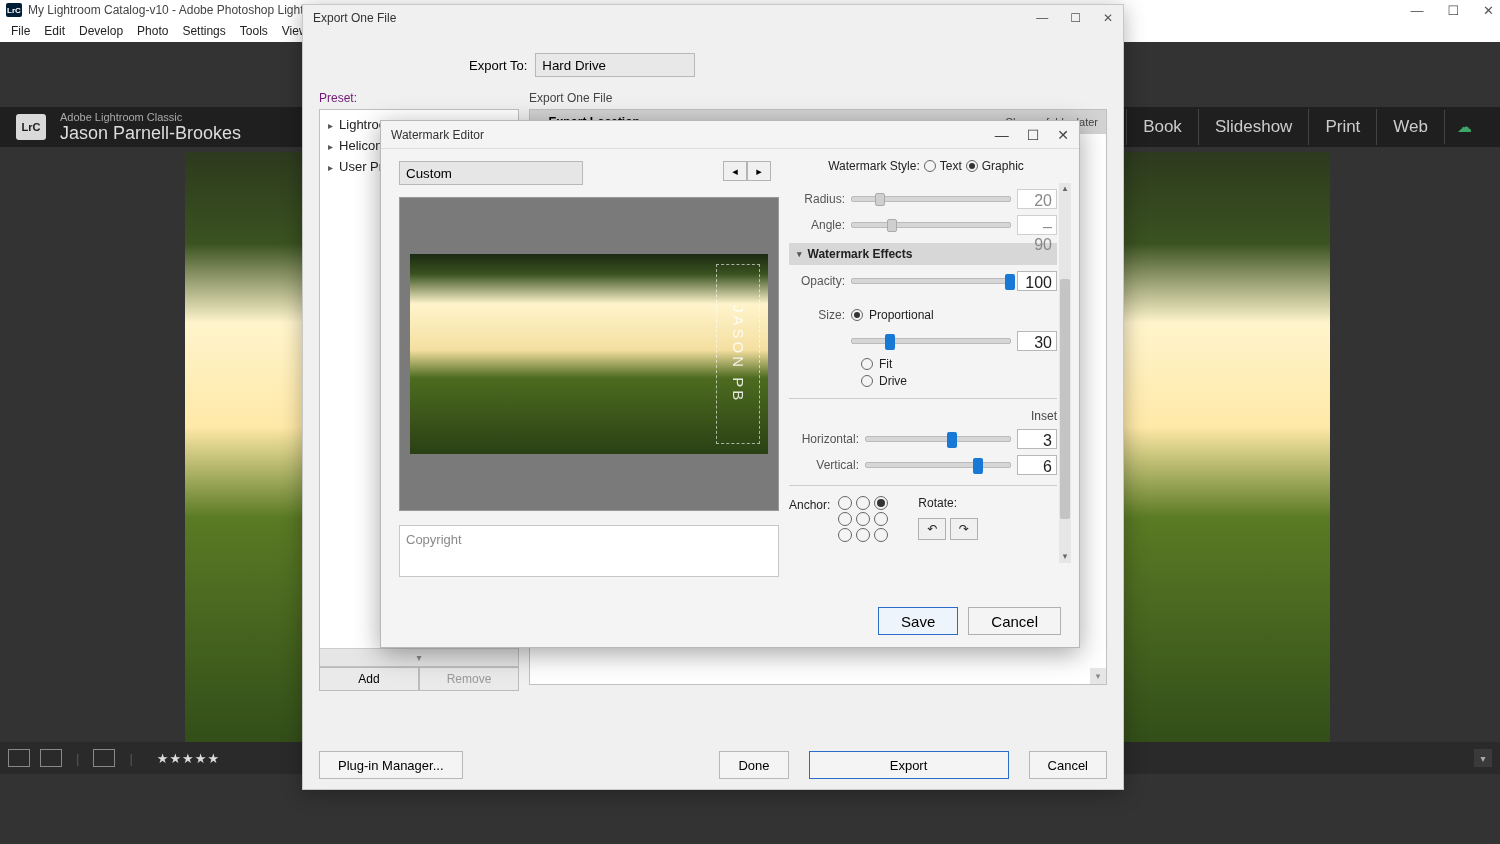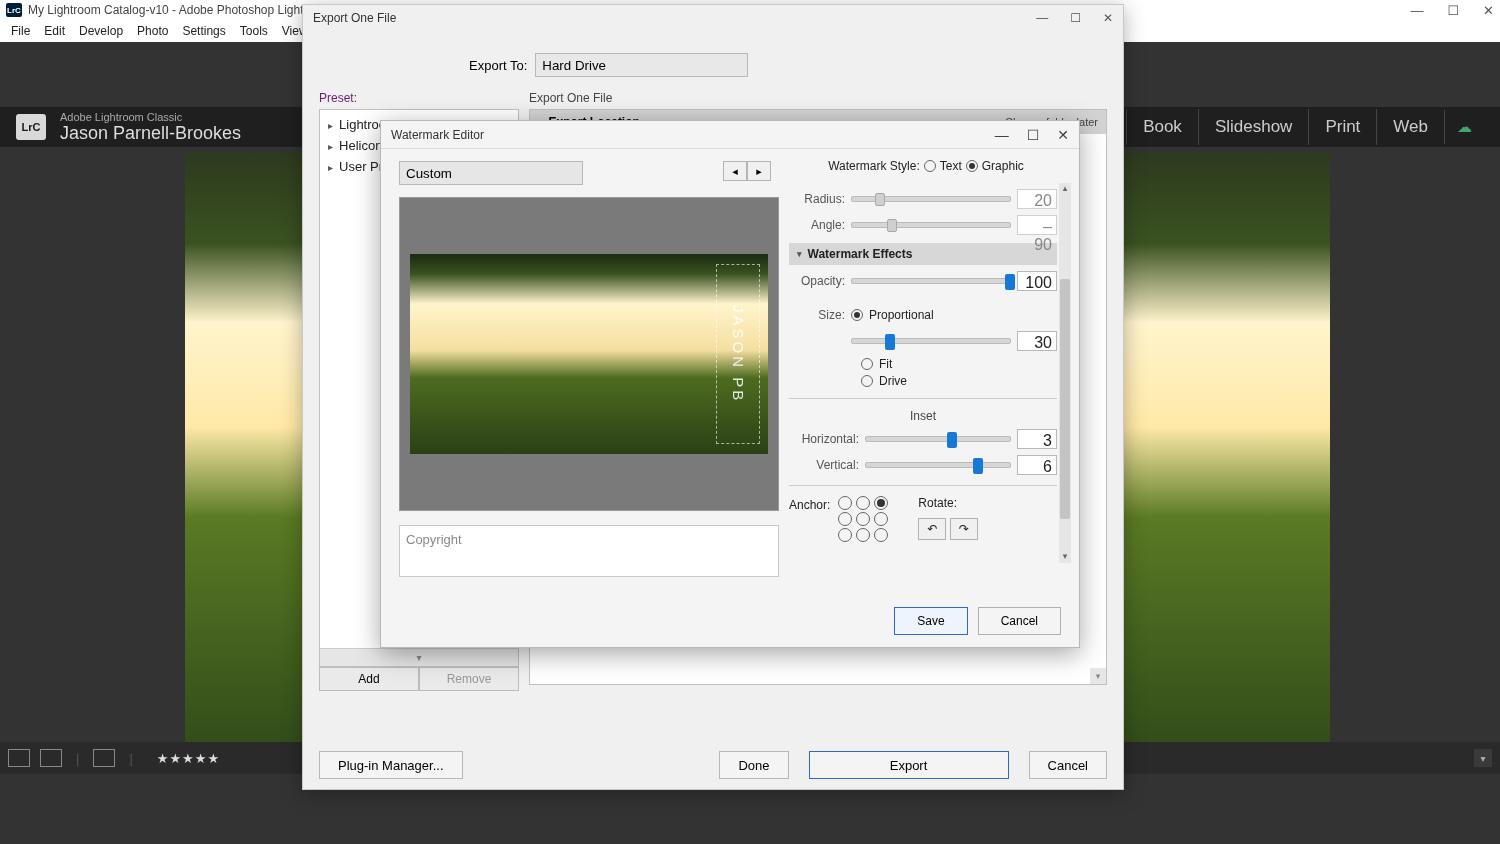--- a/index.html
+++ b/index.html
@@ -34,21 +34,21 @@
 .filmstrip .stars { color: #ddd; letter-spacing: 1px; margin-left: 10px; }
 .filmstrip .sep { color: #555; margin: 0 4px; }
 .filmstrip .caret { margin-left: auto; width: 18px; height: 18px; background: #3a3a3a; color: #aaa; display: flex; align-items: center; justify-content: center; font-size: 10px; }
 
 
 .export-dialog { position: absolute; top: 4px; left: 302px; width: 822px; height: 786px; background: #f0f0f0; border: 1px solid #c8c8c8; box-shadow: 0 4px 20px rgba(0,0,0,0.3); }
 .export-titlebar { height: 26px; display: flex; align-items: center; padding: 0 10px; font-size: 12px; color: #333; }
 .export-titlebar .win-ctrl { margin-left: auto; display: flex; gap: 22px; color: #555; }
 .export-body { padding: 8px 16px; }
 .export-to-row { display: flex; align-items: center; gap: 8px; margin: 14px 0 14px 150px; }
-.export-to-row select { width: 213px; height: 24px; background: #e8e8e8; border: 1px solid #b8b8b8; padding: 2px 6px; }
+.export-to-row select { width: 160px; height: 24px; background: #e8e8e8; border: 1px solid #b8b8b8; padding: 2px 6px; }
 .export-cols { display: flex; gap: 10px; }
 .preset-pane { width: 200px; }
 .preset-pane .lbl { font-size: 12px; color: #701a75; margin-bottom: 4px; }
 .preset-list { border: 1px solid #c0c0c0; background: #fff; height: 558px; position: relative; padding: 4px 6px; font-size: 13px; color: #222; }
 .preset-list .item { padding: 3px 2px; }
 .preset-list .item::before { content: "▸"; font-size: 10px; margin-right: 6px; color: #555; }
 .preset-list .scroll-end { position: absolute; bottom: 0; left: 0; right: 0; height: 18px; background: #e6e6e6; border-top: 1px solid #ccc; text-align: center; color: #888; font-size: 10px; line-height: 18px; }
 .preset-btns { display: flex; }
 .preset-btns button { flex: 1; height: 24px; background: #eaeaea; border: 1px solid #bcbcbc; font-size: 12px; }
 .preset-btns button:last-child { color: #999; }
@@ -114,21 +114,21 @@
 .wm-anchor { display: flex; gap: 8px; }
 .wm-anchor .albl { text-align: right; padding-top:2px; }
 .anchor-grid { display: grid; grid-template-columns: repeat(3, 16px); grid-gap: 2px; }
 .anchor-grid .ac { width: 14px; height: 14px; border: 1px solid #666; border-radius: 50%; position: relative; }
 .anchor-grid .ac.sel::after { content:""; position:absolute; inset:2px; background:#333; border-radius:50%; }
 .wm-rotate .rbtn { width: 28px; height: 22px; border: 1px solid #b0b0b0; background: #f0f0f0; display:inline-flex; align-items:center; justify-content:center; font-size:12px; }
 
 .wm-hr { border: none; border-top: 1px solid #ccc; margin: 10px 0; }
 
 .wm-footer { display: flex; justify-content: flex-end; gap: 10px; padding: 10px 18px; }
-.wm-footer button { height: 28px; padding: 0 22px; background: #f4f4f4; border: 1px solid #b0b0b0; font-size: 12px; }
+.wm-footer button { height: 28px; padding: 0 22px; background: #f4f4f4; border: 1px solid #b0b0b0; font-size: 15px; }
 .wm-footer .save-btn { border: 1px solid #2a6bcc; background: #eef4fb; }
 
 select { appearance: none; -webkit-appearance: none; background-image: linear-gradient(45deg, transparent 50%, #666 50%), linear-gradient(135deg, #666 50%, transparent 50%); background-position: calc(100% - 14px) 10px, calc(100% - 9px) 10px; background-size: 5px 5px, 5px 5px; background-repeat: no-repeat; }
 </style>
 </head>
 <body>
 
 <div class="lr-titlebar">
   <span class="lrc-icon">LrC</span>
   <span>My Lightroom Catalog-v10 - Adobe Photoshop Lightroo</span>
@@ -328,21 +328,21 @@
               <span>Fit</span>
             </div>
           <div class="opt">
               <span class="radio"></span>
               <span>Drive</span>
             </div>
         </div>
 
         <hr class="wm-hr">
 
-        <div style="text-align:center; color:#444;">Inset</div>
+        <div style="text-align:right; color:#444;">Inset</div>
         <div class="wm-row">
           <span class="rlabel wide">Horizontal:</span>
           <div class="wm-slider">
               <div class="knob" style="left:60%"></div>
             </div>
           <div class="wm-val">3</div>
         </div>
         <div class="wm-row">
           <span class="rlabel wide">Vertical:</span>
           <div class="wm-slider">

